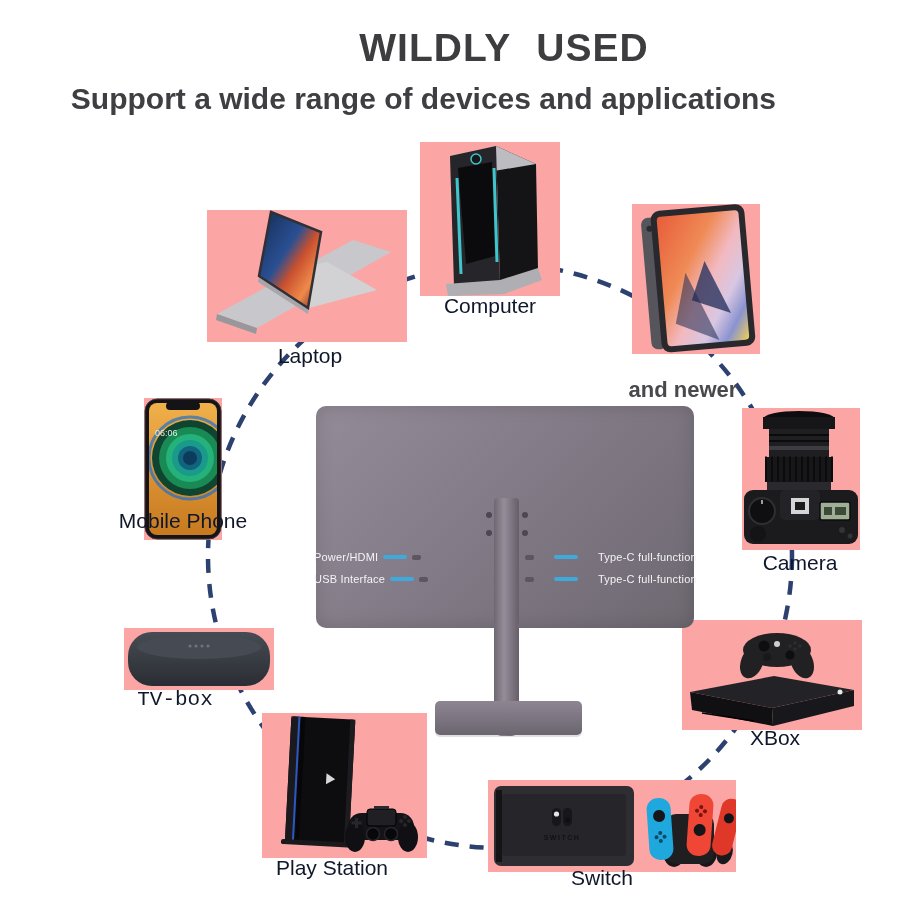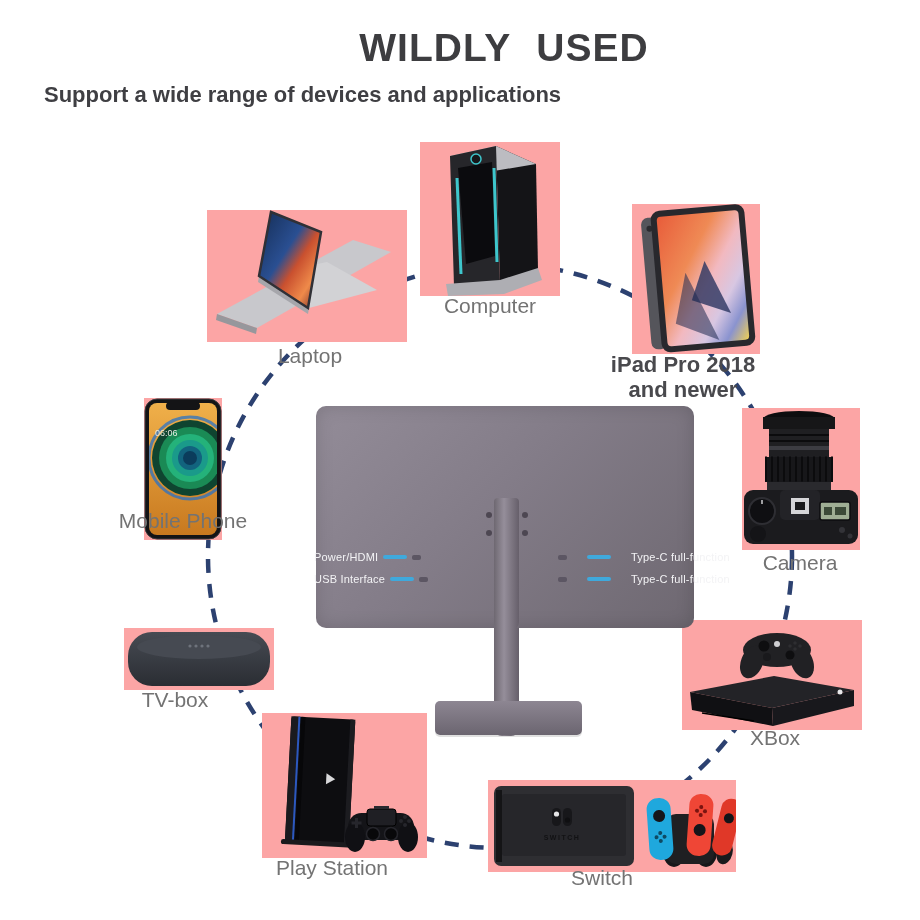--- a/index.html
+++ b/index.html
@@ -5,29 +5,29 @@
   html,body{margin:0;padding:0;background:#fff;}
   .canvas{
     position:relative;width:920px;height:920px;background:#fff;
     font-family:"Liberation Sans", sans-serif;overflow:hidden;margin-left:44px;
   }
   .title{
     position:absolute;left:0;top:26px;width:920px;text-align:center;
     font-size:39px;font-weight:800;color:#3d3d40;letter-spacing:1px;word-spacing:14px;
   }
   .subtitle{
-    position:absolute;left:0;top:82px;width:732px;text-align:left;
-    font-size:22px;font-weight:600;color:#3f3f43;letter-spacing:0px;
+    position:absolute;left:0;top:82px;width:732px;text-align:right;
+    font-size:30px;font-weight:600;color:#3f3f43;letter-spacing:0px;
   }
   .ring{position:absolute;left:0;top:0;width:920px;height:920px;}
   .dev{position:absolute;background:#fca5a5;}
   .dev svg{display:block;}
   .dev-label{
     position:absolute;transform:translateX(-50%);white-space:nowrap;
-    font-size:21px;color:#737373;font-weight:400;
+    font-size:21px;color:#0f172a;font-weight:400;
   }
   .dev-label.bold{font-weight:700;color:#49494d;font-size:22px;}
   
   .monitor-panel{
     position:absolute;left:272px;top:406px;width:378px;height:222px;border-radius:10px;
     background:linear-gradient(135deg,#938c98 0%,#837c88 45%,#6e6871 100%);
     box-shadow:inset 0 0 18px rgba(0,0,0,.15);
   }
   .monitor-pole{
     position:absolute;left:450px;top:498px;width:25px;height:238px;
@@ -39,21 +39,21 @@
   .monitor-base{
     position:absolute;left:391px;top:701px;width:147px;height:34px;border-radius:5px;
     background:linear-gradient(180deg,#8d8692,#6b6570);
     box-shadow:0 2px 0 rgba(0,0,0,.12);
   }
   .port-row{position:absolute;display:flex;align-items:center;height:14px;}
   .port-row .ptext{font-size:11px;color:#f3f3f5;line-height:14px;letter-spacing:.2px;}
   .port-row .pline{width:24px;height:4px;border-radius:2px;background:#3fa9dc;}
   .port-row .pport{width:9px;height:5px;border-radius:2px;background:#5c5663;}
   .port-row.pl{left:270px;width:162px;justify-content:flex-start;gap:5px;}
-  .port-row.pr{left:514px;gap:20px;}
+  .port-row.pr{left:481px;gap:20px;}
 </style>
 </head>
 <body>
 
 <div class="canvas">
 
   <div class="title">WILDLY USED</div>
   <div class="subtitle">Support a wide range of devices and applications</div>
 
   <svg class="ring" width="920" height="920" viewBox="0 0 920 920">
@@ -109,21 +109,20 @@
       <g transform="rotate(-5 62 75)">
         <rect x="14" y="10" width="16" height="132" rx="7" fill="#55555b"></rect>
         <circle cx="22" cy="21" r="3" fill="#2b2b2f"></circle>
         <rect x="24" y="4" width="94" height="142" rx="9" fill="#28282d"></rect>
         <rect x="30" y="10" width="82" height="130" rx="4" fill="url(#g-ipad)"></rect>
         <polygon points="74,58 96,112 58,96" fill="#2b3560" opacity="0.8"></polygon>
         <polygon points="54,68 82,138 40,118" fill="#1f2a50" opacity="0.55"></polygon>
       </g>
     </svg>
   </div>
-  <div class="dev-label bold" style="left:639px;top:352px;">iPad Pro 2018</div>
   <div class="dev-label bold" style="left:639px;top:377px;">and newer</div>
 
   <div class="dev" style="left:698px;top:408px;">
     <svg width="118" height="142" viewBox="0 0 118 142">
       <ellipse cx="57" cy="11" rx="36" ry="8" fill="#0d0d0f"></ellipse>
       <rect x="21" y="9" width="72" height="12" fill="#161618"></rect>
       <rect x="27" y="21" width="60" height="28" fill="#1f1f22"></rect>
       <line x1="27" y1="27" x2="87" y2="27" stroke="#0b0b0d" stroke-width="2"></line>
       <line x1="27" y1="33" x2="87" y2="33" stroke="#0b0b0d" stroke-width="2"></line>
       <rect x="27" y="38" width="60" height="4" fill="#3c3c42"></rect>
@@ -243,21 +242,21 @@
         </linearGradient>
       </defs>
       <rect x="4" y="4" width="142" height="54" rx="24" fill="url(#g-tv)"></rect>
       <ellipse cx="75" cy="19" rx="62" ry="12" fill="#464a52"></ellipse>
       <circle cx="66" cy="18" r="1.6" fill="#6e737c"></circle>
         <circle cx="72" cy="18" r="1.6" fill="#6e737c"></circle>
       <circle cx="78" cy="18" r="1.6" fill="#6e737c"></circle>
         <circle cx="84" cy="18" r="1.6" fill="#6e737c"></circle>
     </svg>
   </div>
-  <div class="dev-label" style="left:131px;top:688px;">TV-box</div>
+  <div class="dev-label" style="left:131px;top:688px;font-family:Liberation Mono, monospace;">TV-box</div>
 
   <div class="dev" style="left:100px;top:398px;">
     <svg width="78" height="142" viewBox="0 0 78 142">
       <defs>
         <linearGradient id="g-ph" x1="0" y1="0" x2="0" y2="1">
           <stop offset="0" stop-color="#f0b04a"></stop>
             <stop offset="1" stop-color="#c8791f"></stop>
         </linearGradient>
         <clipPath id="ph-clip">
             <rect x="5" y="5" width="68" height="132" rx="8"></rect>

